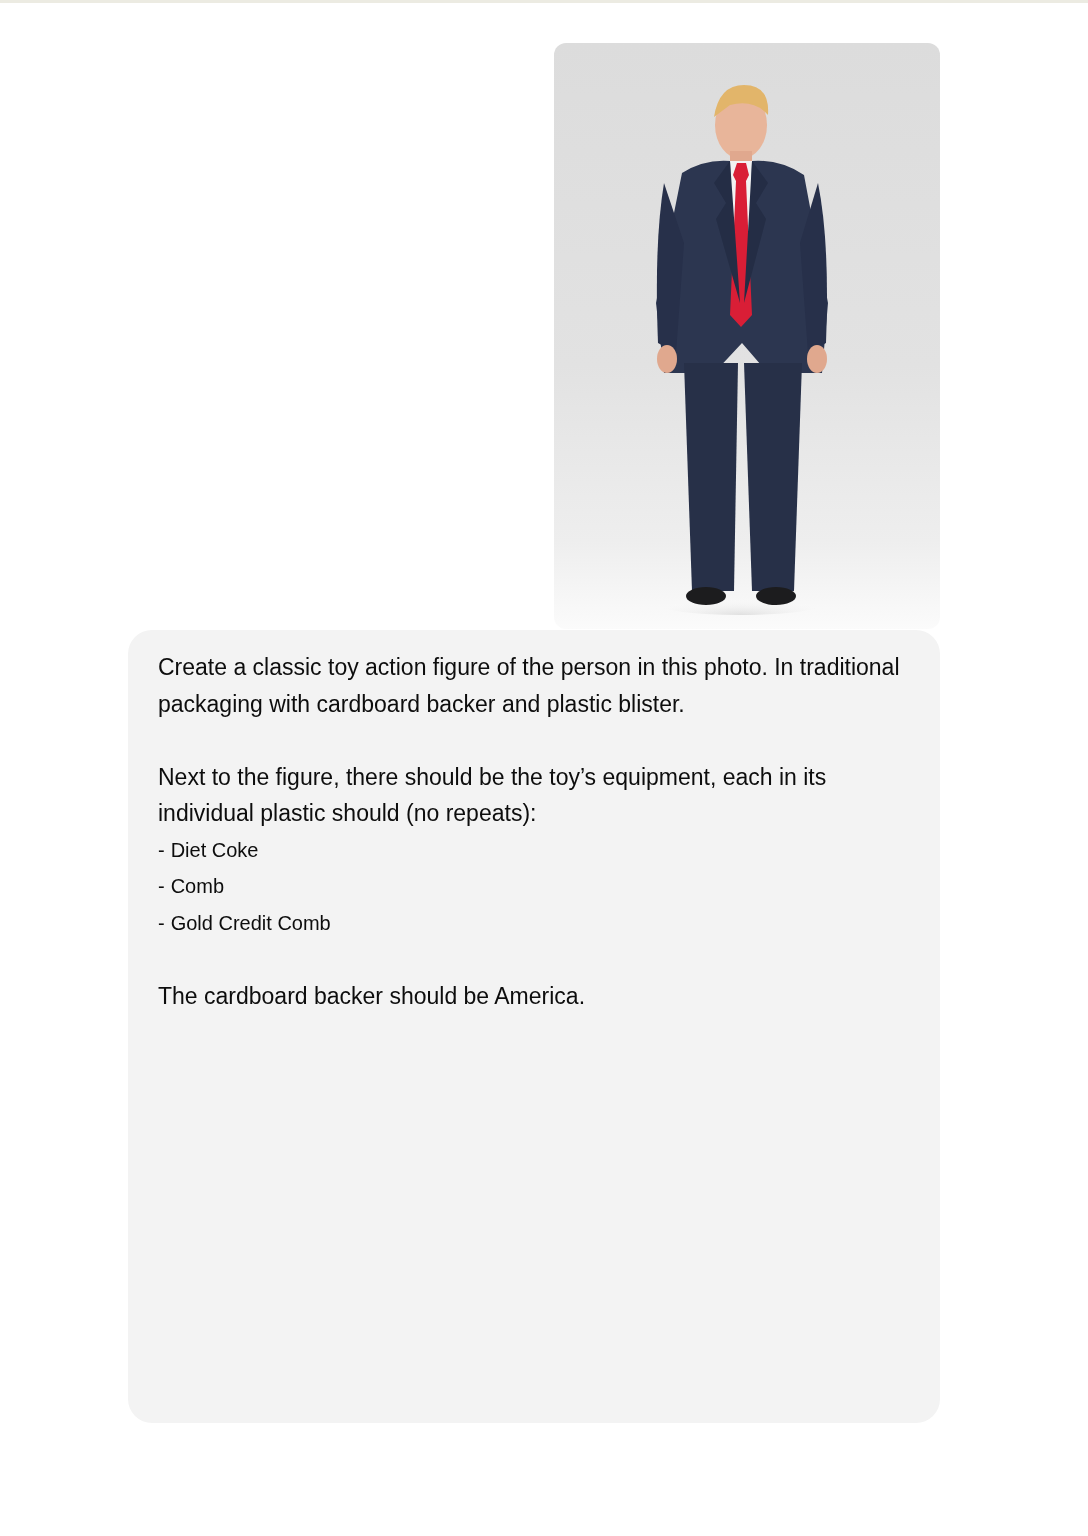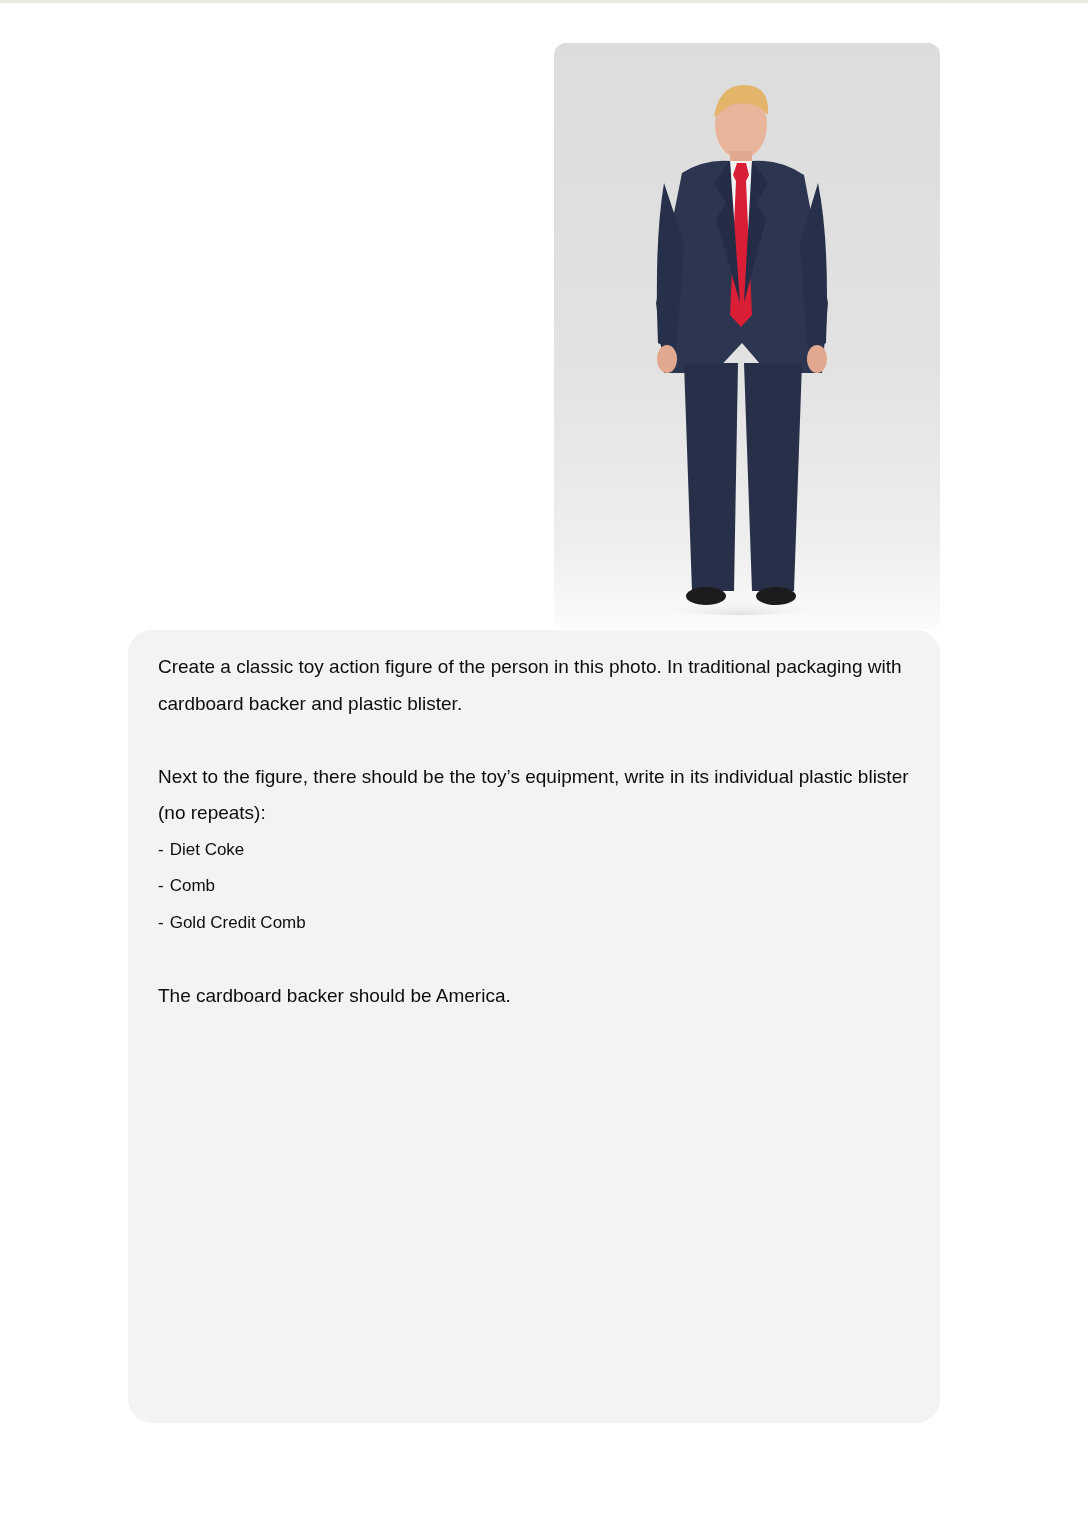--- a/index.html
+++ b/index.html
@@ -52,33 +52,33 @@
       left: 128px;
       top: 630px;
       width: 812px;
       height: 793px;
       background: #f3f3f3;
       border-radius: 24px;
       box-sizing: border-box;
       padding: 19px 30px 20px 30px;
     }
     .para {
-      font-size: 19px;
+      font-size: 23px;
       line-height: 36.5px;
       margin: 0 0 36.5px 0;
       white-space: pre-wrap;
     }
     .para:last-child { margin-bottom: 0; }
     .list {
       margin: 0 0 36.5px 0;
       padding: 0;
       list-style: none;
     }
     .list li {
-      font-size: 17px;
+      font-size: 20px;
       line-height: 36.5px;
     }
     .list li .dash { margin-right: 6px; }
     .intro-with-list { margin-bottom: 0; }
   </style>
 </head>
 <body>
 
 <div class="top-rule"></div>
 
@@ -118,21 +118,21 @@
       <path d="M130 320 L184 320 L180 548 L138 548 Z" fill="#273048"></path>
       <path d="M190 320 L248 320 L240 548 L198 548 Z" fill="#273048"></path>
 
       <ellipse cx="152" cy="553" rx="20" ry="9" fill="#1c1c1e"></ellipse>
       <ellipse cx="222" cy="553" rx="20" ry="9" fill="#1c1c1e"></ellipse>
     </svg>
   </div>
 
   <div class="bubble">
     <p class="para">Create a classic toy action figure of the person in this photo. In traditional packaging with cardboard backer and plastic blister.</p>
-    <p class="para intro-with-list">Next to the figure, there should be the toy’s equipment, write in its individual plastic blister (no repeats):</p>
+    <p class="para intro-with-list">Next to the figure, there should be the toy’s equipment, each in its individual plastic should (no repeats):</p>
     <ul class="list">
       <li><span class="dash">-</span><span>Diet Coke</span></li>
       <li><span class="dash">-</span><span>Comb</span></li>
       <li><span class="dash">-</span><span>Gold Credit Comb</span></li>
     </ul>
     <p class="para">The cardboard backer should be America.</p>
   </div>
 
 </div>
 

